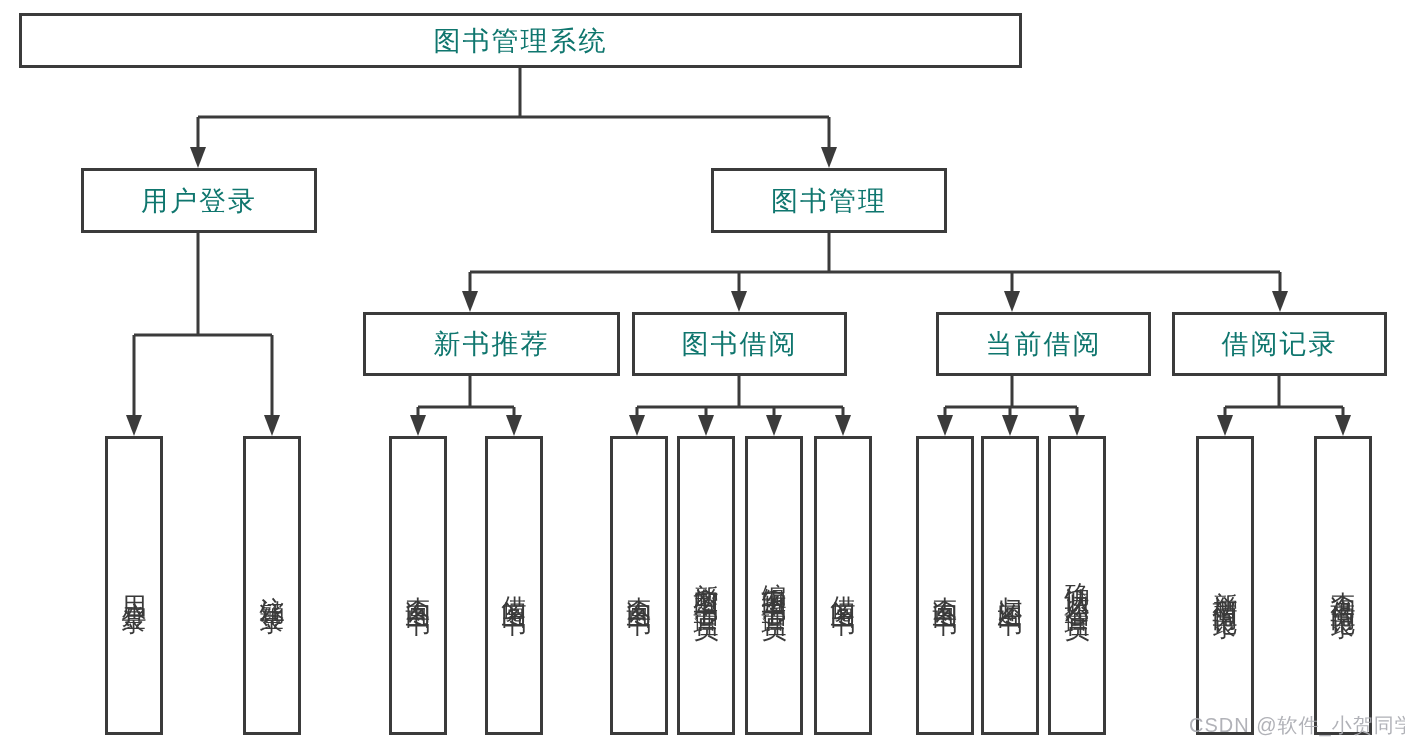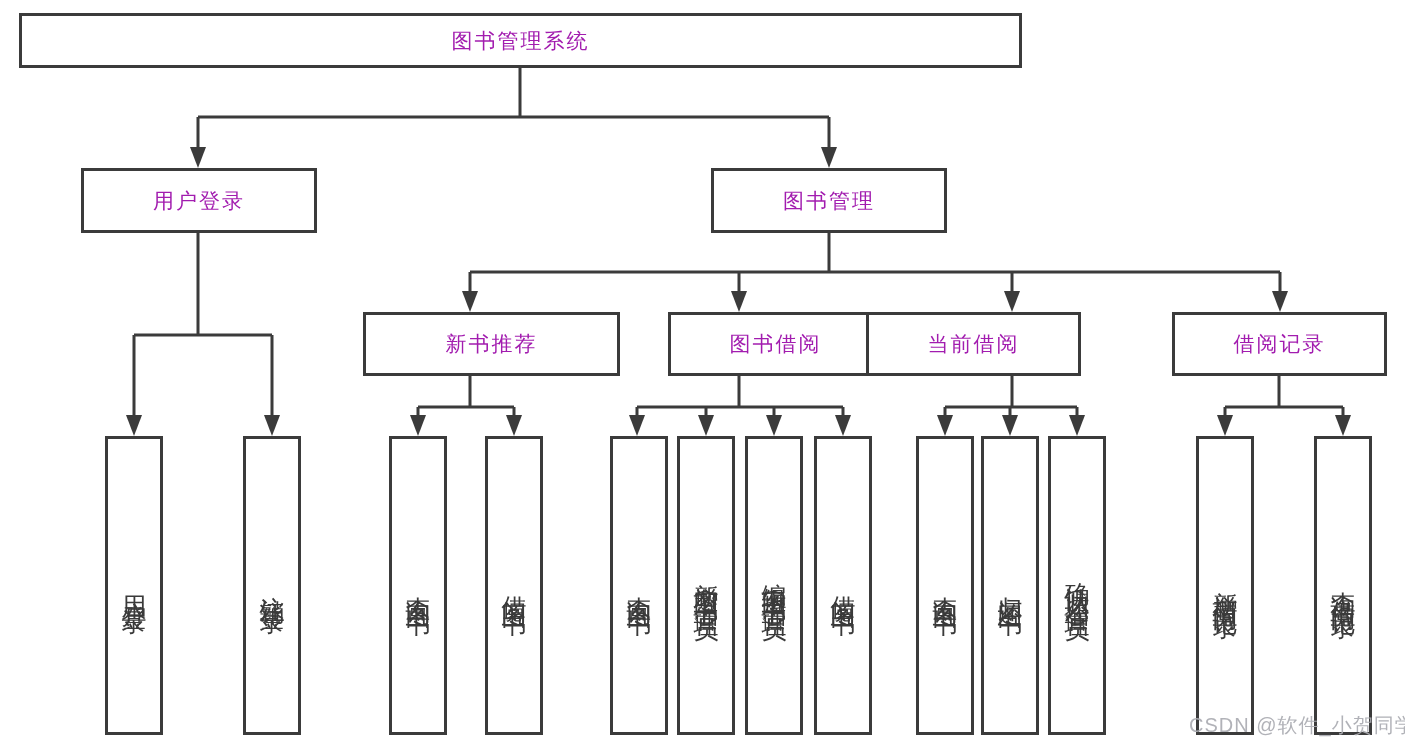--- a/index.html
+++ b/index.html
@@ -9,21 +9,21 @@
     color:#3a3a3a;overflow:hidden;
   }
   #edges{position:absolute;left:0;top:0;width:1405px;height:747px;z-index:1;}
   #edges path{stroke:#3b3b3b;stroke-width:3;fill:none;}
   #edges polygon{fill:#3b3b3b;stroke:none;}
   .node{
     position:absolute;box-sizing:border-box;background:#ffffff;
     border:3px solid #3b3b3b;display:flex;align-items:center;justify-content:center;
     z-index:2;
   }
-  .node span{font-size:21px;letter-spacing:2px;color:#a21caf;white-space:nowrap;}
+  .node span{font-size:27px;letter-spacing:2px;color:#0f766e;white-space:nowrap;}
   .root{left:19px;top:13px;width:1003px;height:55px;}
   .lvl2{top:168px;height:65px;}
   .lvl3{top:312px;height:64px;}
   .leaf{
     position:absolute;box-sizing:border-box;top:436px;width:58px;height:299px;
     background:#ffffff;border:3px solid #3b3b3b;
     display:flex;align-items:center;justify-content:center;z-index:2;
   }
   .leaf span{
     writing-mode:vertical-rl;text-orientation:mixed;
@@ -88,24 +88,24 @@
 <div class="node lvl2" style="left:81px;width:236px;">
   <span>用户登录</span>
 </div>
 <div class="node lvl2" style="left:711px;width:236px;text-align:center;">
   <span>图书管理</span>
 </div>
 
 <div class="node lvl3" style="left:363px;width:257px;">
   <span>新书推荐</span>
 </div>
-<div class="node lvl3" style="left:632px;width:215px;margin-left:36px;">
+<div class="node lvl3" style="left:632px;width:215px;">
   <span>图书借阅</span>
 </div>
-<div class="node lvl3" style="left:866px;width:215px;">
+<div class="node lvl3" style="left:936px;width:215px;">
   <span>当前借阅</span>
 </div>
 <div class="node lvl3" style="left:1172px;width:215px;">
   <span>借阅记录</span>
 </div>
 
 <div class="leaf" style="left:105px;">
   <span>用户登录</span>
 </div>
 <div class="leaf" style="left:243px;">

